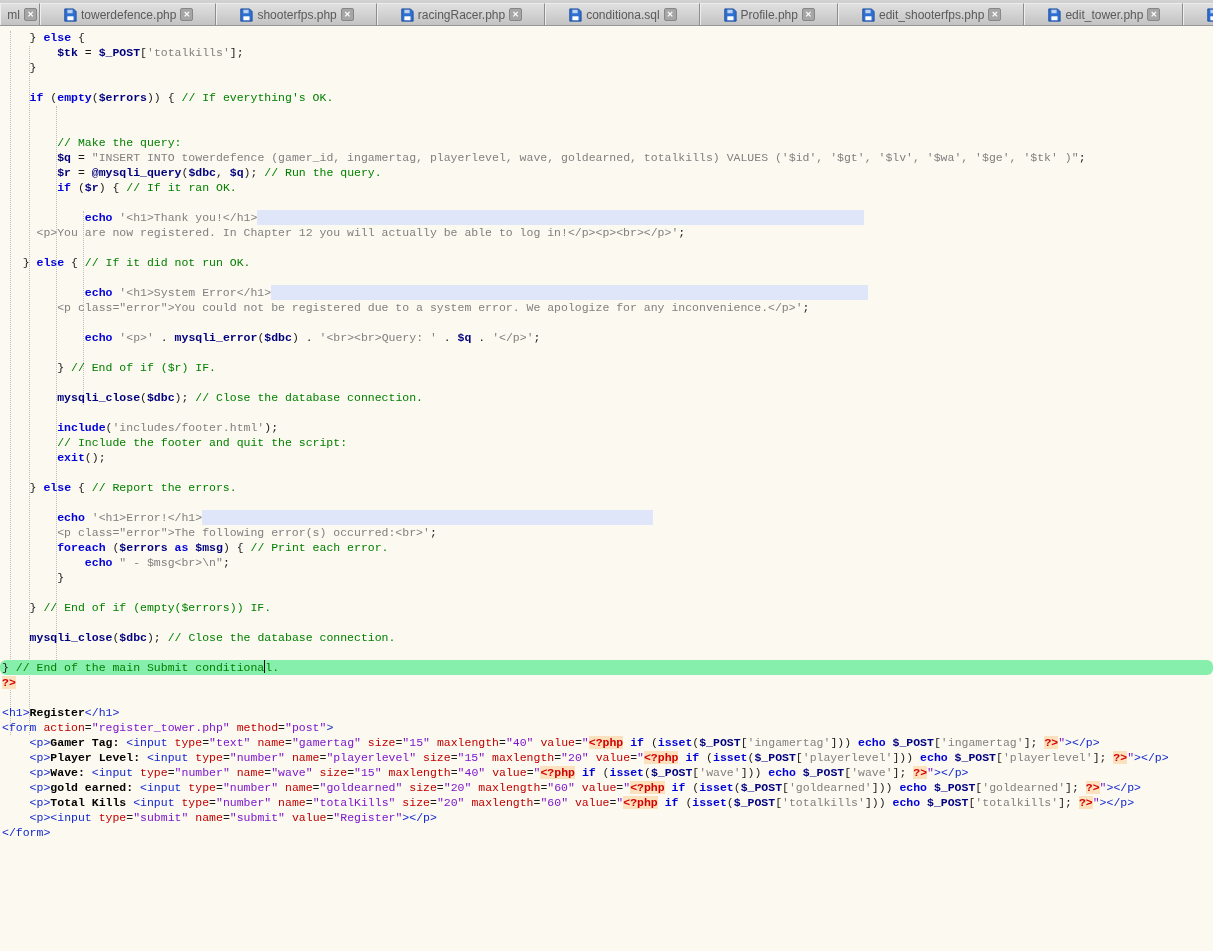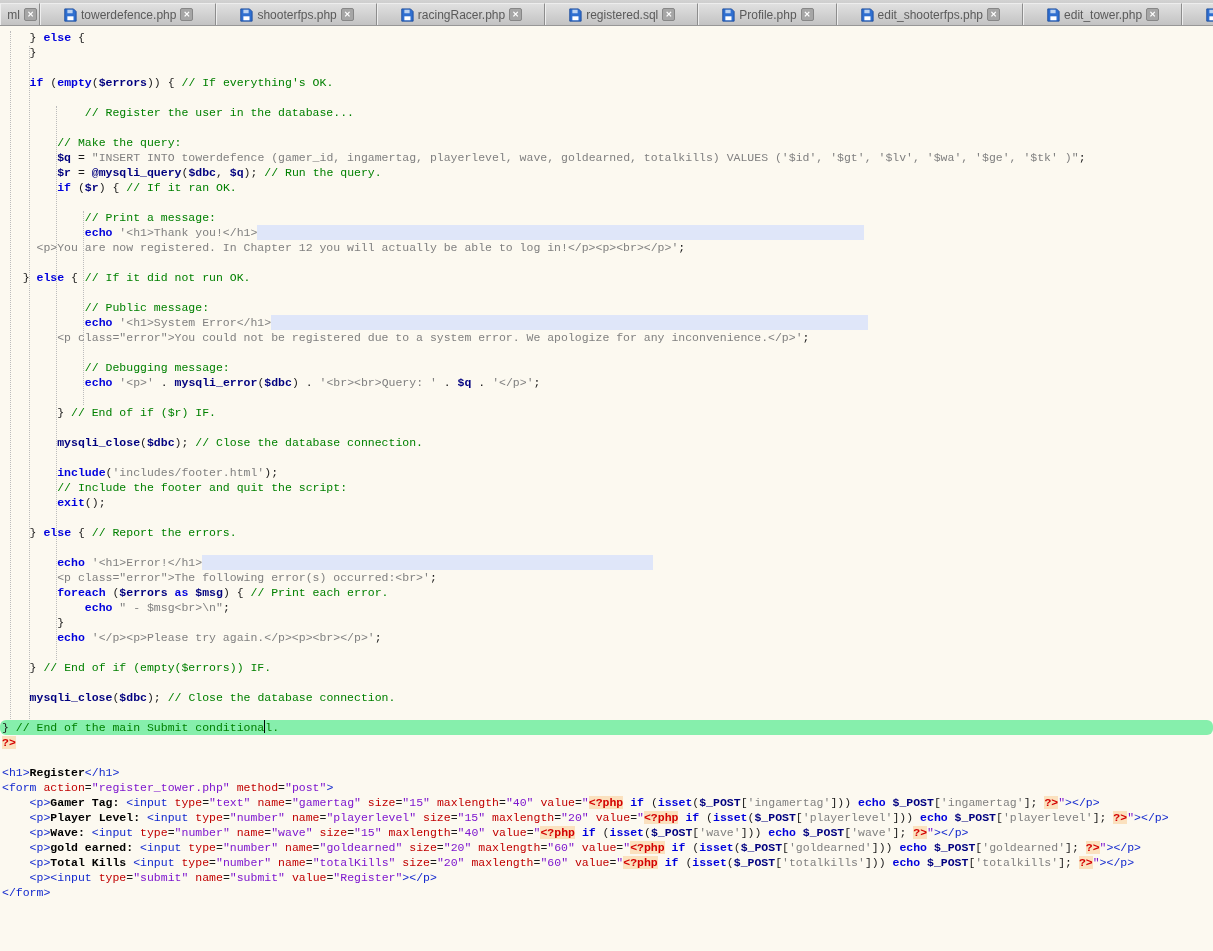--- a/index.html
+++ b/index.html
@@ -91,21 +91,21 @@
         </svg></span>
       <span class="tlabel">racingRacer.php</span>
       <span class="closebox">✕</span>
     </div>
     <div class="tab">
       <span class="ficon"><svg width="14" height="14" viewBox="0 0 16 16">
           <path d="M2 1h10l3 3v11H2z" fill="#2f6fd0" stroke="#1d4c9c" stroke-width="1"></path>
           <rect x="5" y="9.5" width="7" height="4.5" fill="#ffffff"></rect>
           <rect x="5" y="2" width="6" height="4" fill="#bcd2f0"></rect>
         </svg></span>
-      <span class="tlabel">registered.sql</span>
+      <span class="tlabel">conditiona.sql</span>
       <span class="closebox">✕</span>
     </div>
     <div class="tab">
       <span class="ficon"><svg width="14" height="14" viewBox="0 0 16 16">
           <path d="M2 1h10l3 3v11H2z" fill="#2f6fd0" stroke="#1d4c9c" stroke-width="1"></path>
           <rect x="5" y="9.5" width="7" height="4.5" fill="#ffffff"></rect>
           <rect x="5" y="2" width="6" height="4" fill="#bcd2f0"></rect>
         </svg></span>
       <span class="tlabel">Profile.php</span>
       <span class="closebox">✕</span>
@@ -147,60 +147,56 @@
     </div>
   </div>
 
 <div class="editor">
   <div class="guide" style="left:10px;top:5px;height:704px"></div>
   <div class="guide" style="left:29px;top:20px;height:689px"></div>
   <div class="guide" style="left:56px;top:80px;height:554px"></div>
   <div class="guide" style="left:83px;top:185px;height:194px"></div>
   <div class="codearea">
       <div class="line"><span class="pl">    } </span><span class="kw">else</span><span class="pl"> {</span></div>
+      <div class="line"><span class="pl">        </span><span class="var">$tk</span><span class="pl"> = </span><span class="var">$_POST</span><span class="pl">[</span><span class="str">'totalkills'</span><span class="pl">];</span></div>
       <div class="line"><span class="pl">    }</span></div>
       <div class="line"></div>
       <div class="line"><span class="pl">    </span><span class="kw">if</span><span class="pl"> (</span><span class="kw">empty</span><span class="pl">(</span><span class="var">$errors</span><span class="pl">)) { </span><span class="com">// If everything's OK.</span></div>
       <div class="line"></div>
-      <div class="line"><span class="pl">            </span><span class="com">// Register the user in the database...</span></div>
       <div class="line"></div>
       <div class="line"><span class="pl">        </span><span class="com">// Make the query:</span></div>
       <div class="line"><span class="pl">        </span><span class="var">$q</span><span class="pl"> = </span><span class="str">"INSERT INTO towerdefence (gamer_id, ingamertag, playerlevel, wave, goldearned, totalkills) VALUES ('$id', '$gt', '$lv', '$wa', '$ge', '$tk' )"</span><span class="pl">;</span></div>
       <div class="line"><span class="pl">        </span><span class="var">$r</span><span class="pl"> = </span><span class="fn">@mysqli_query</span><span class="pl">(</span><span class="var">$dbc</span><span class="pl">, </span><span class="var">$q</span><span class="pl">); </span><span class="com">// Run the query.</span></div>
       <div class="line"><span class="pl">        </span><span class="kw">if</span><span class="pl"> (</span><span class="var">$r</span><span class="pl">) { </span><span class="com">// If it ran OK.</span></div>
       <div class="line"></div>
-      <div class="line"><span class="pl">            </span><span class="com">// Print a message:</span></div>
       <div class="line flex" style="width: 862px;"><span class="pl">            </span><span class="kw">echo</span><span class="pl"> </span><span class="str">'&lt;h1&gt;Thank you!&lt;/h1&gt;</span><span class="eolfill"></span></div>
       <div class="line"><span class="pl">     </span><span class="str">&lt;p&gt;You are now registered. In Chapter 12 you will actually be able to log in!&lt;/p&gt;&lt;p&gt;&lt;br&gt;&lt;/p&gt;'</span><span class="pl">;</span></div>
       <div class="line"></div>
       <div class="line"><span class="pl">   } </span><span class="kw">else</span><span class="pl"> { </span><span class="com">// If it did not run OK.</span></div>
       <div class="line"></div>
-      <div class="line"><span class="pl">            </span><span class="com">// Public message:</span></div>
       <div class="line flex" style="width: 866px;"><span class="pl">            </span><span class="kw">echo</span><span class="pl"> </span><span class="str">'&lt;h1&gt;System Error&lt;/h1&gt;</span><span class="eolfill"></span></div>
       <div class="line"><span class="pl">        </span><span class="str">&lt;p class="error"&gt;You could not be registered due to a system error. We apologize for any inconvenience.&lt;/p&gt;'</span><span class="pl">;</span></div>
       <div class="line"></div>
-      <div class="line"><span class="pl">            </span><span class="com">// Debugging message:</span></div>
       <div class="line"><span class="pl">            </span><span class="kw">echo</span><span class="pl"> </span><span class="str">'&lt;p&gt;'</span><span class="pl"> . </span><span class="fn">mysqli_error</span><span class="pl">(</span><span class="var">$dbc</span><span class="pl">) </span><span class="pl">. </span><span class="str">'&lt;br&gt;&lt;br&gt;Query: '</span><span class="pl"> . </span><span class="var">$q</span><span class="pl"> . </span><span class="str">'&lt;/p&gt;'</span><span class="pl">;</span></div>
       <div class="line"></div>
       <div class="line"><span class="pl">        } </span><span class="com">// End of if ($r) IF.</span></div>
       <div class="line"></div>
       <div class="line"><span class="pl">        </span><span class="fn">mysqli_close</span><span class="pl">(</span><span class="var">$dbc</span><span class="pl">); </span><span class="com">// Close the database connection.</span></div>
       <div class="line"></div>
       <div class="line"><span class="pl">        </span><span class="kw">include</span><span class="pl">(</span><span class="str">'includes/footer.html'</span><span class="pl">);</span></div>
       <div class="line"><span class="pl">        </span><span class="com">// Include the footer and quit the script:</span></div>
       <div class="line"><span class="pl">        </span><span class="kw">exit</span><span class="pl">();</span></div>
       <div class="line"></div>
       <div class="line"><span class="pl">    } </span><span class="kw">else</span><span class="pl"> { </span><span class="com">// Report the errors.</span></div>
       <div class="line"></div>
       <div class="line flex" style="width: 651px;"><span class="pl">        </span><span class="kw">echo</span><span class="pl"> </span><span class="str">'&lt;h1&gt;Error!&lt;/h1&gt;</span><span class="eolfill"></span></div>
       <div class="line"><span class="pl">        </span><span class="str">&lt;p class="error"&gt;The following error(s) occurred:&lt;br&gt;'</span><span class="pl">;</span></div>
       <div class="line"><span class="pl">        </span><span class="kw">foreach</span><span class="pl"> (</span><span class="var">$errors</span><span class="pl"> </span><span class="kw">as</span><span class="pl"> </span><span class="var">$msg</span><span class="pl">) { </span><span class="com">// Print each error.</span></div>
       <div class="line"><span class="pl">            </span><span class="kw">echo</span><span class="pl"> </span><span class="str">" - $msg&lt;br&gt;\n"</span><span class="pl">;</span></div>
       <div class="line"><span class="pl">        }</span></div>
-      <div class="line"><span class="pl">        </span><span class="kw">echo</span><span class="pl"> </span><span class="str">'&lt;/p&gt;&lt;p&gt;Please try again.&lt;/p&gt;&lt;p&gt;&lt;br&gt;&lt;/p&gt;'</span><span class="pl">;</span></div>
       <div class="line"></div>
       <div class="line"><span class="pl">    } </span><span class="com">// End of if (empty($errors)) IF.</span></div>
       <div class="line"></div>
       <div class="line"><span class="pl">    </span><span class="fn">mysqli_close</span><span class="pl">(</span><span class="var">$dbc</span><span class="pl">); </span><span class="com">// Close the database connection.</span></div>
       <div class="line"></div>
       <div class="line current"><span class="pl">} </span><span class="com">// End of the main Submit conditiona</span><span class="caret"></span><span class="com">l.</span></div>
       <div class="line"><span class="php">?&gt;</span></div>
       <div class="line"></div>
       <div class="line"><span class="tag">&lt;h1&gt;</span><span class="txt">Register</span><span class="tag">&lt;/h1&gt;</span></div>
       <div class="line"><span class="tag">&lt;form </span><span class="attr">action</span><span class="pl">=</span><span class="aval">"register_tower.php"</span><span class="pl"> </span><span class="attr">method</span><span class="pl">=</span><span class="aval">"post"</span><span class="tag">&gt;</span></div>

